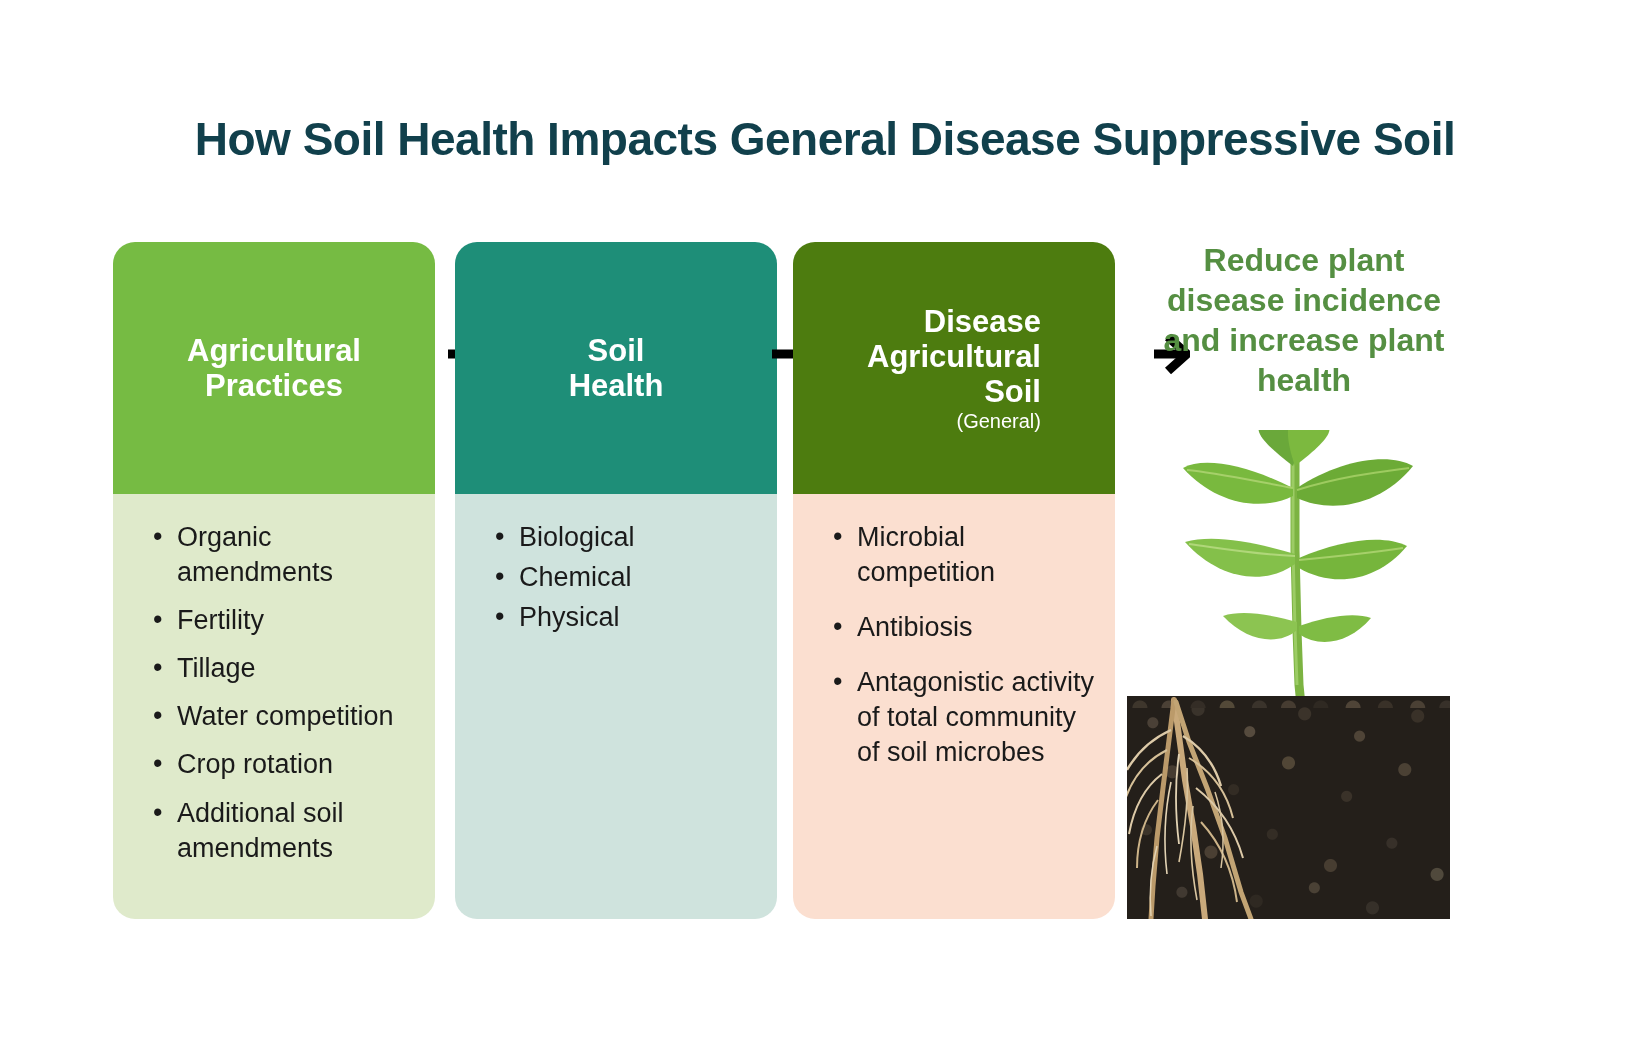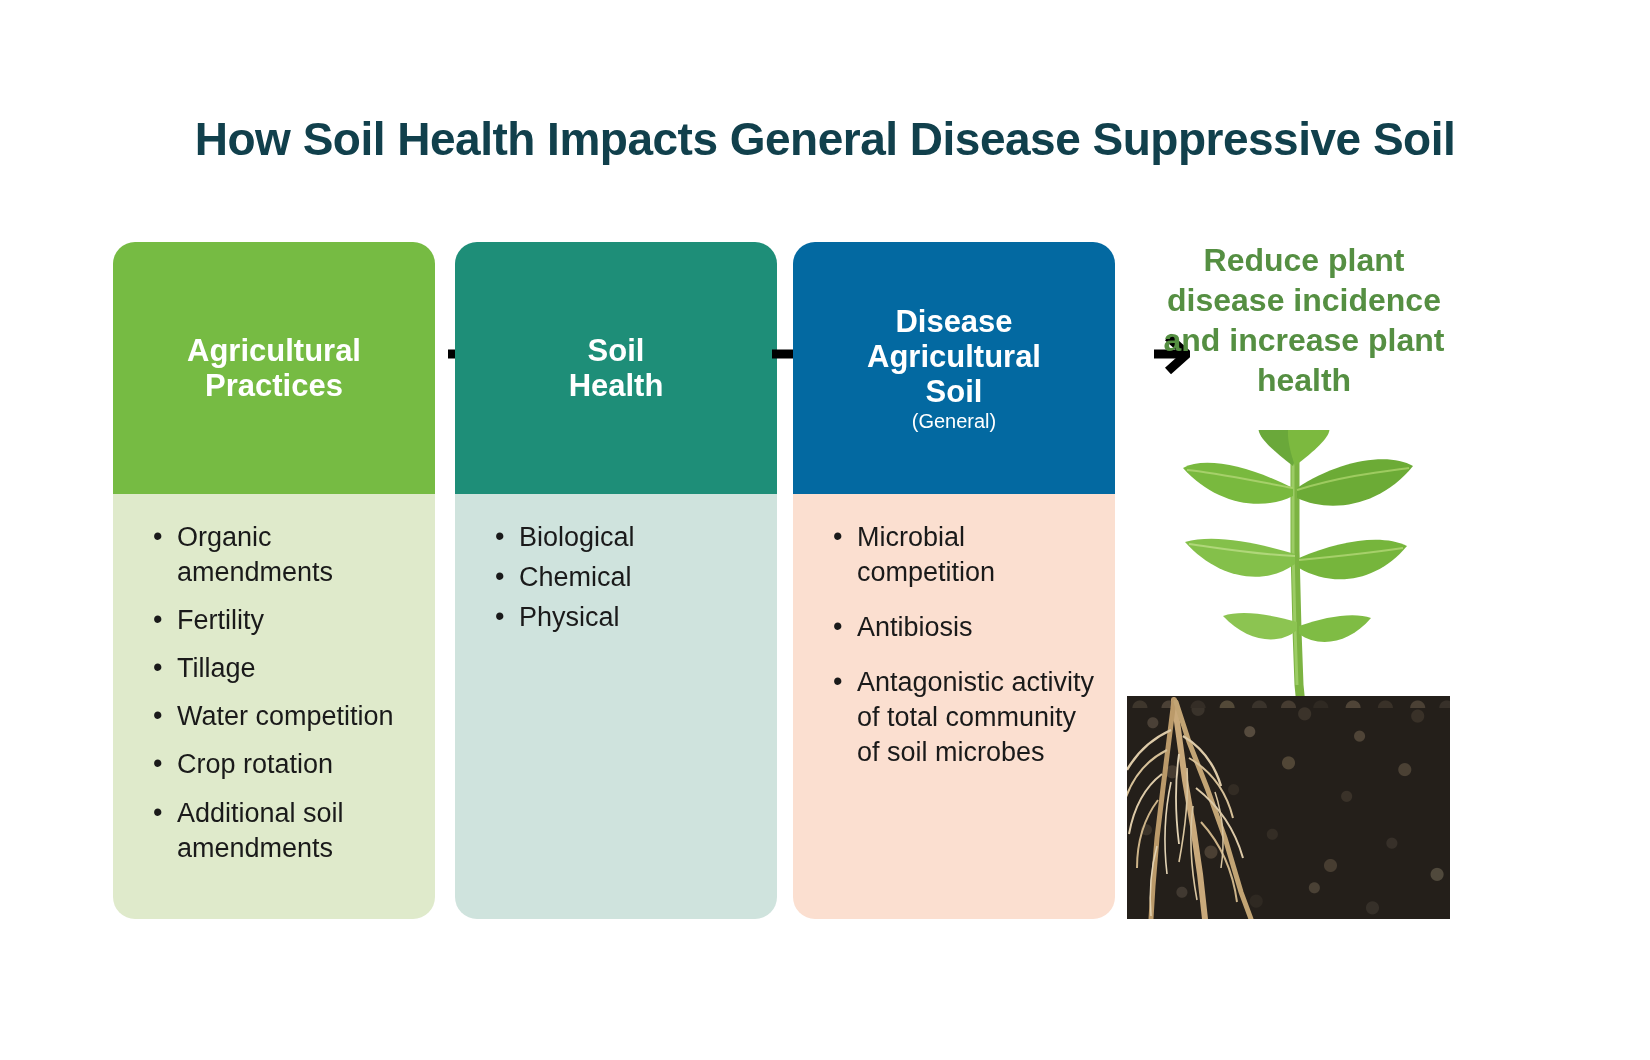--- a/index.html
+++ b/index.html
@@ -79,21 +79,21 @@
     color:#1a1a1a;
   }
   ul.tight li{margin-bottom:5px;}
   ul.loose li{margin-bottom:20px;}
 
   
   #card-1 .card-head{background:#76bb43;}
   #card-1 .card-body{background:#dfeacb;}
   #card-2 .card-head{background:#1e8e78;}
   #card-2 .card-body{background:#cfe3dd;}
-  #card-3 .card-head{background:#0369a1;}
+  #card-3 .card-head{background:#4d7c0f;text-align:right;}
   #card-3 .card-body{background:#fbdfd0;}
 
   
   .arrow{position:absolute;height:46px;width:86px;}
   #arrow-1{left:404px;top:315px;}
   #arrow-2{left:742px;top:315px;}
   #arrow-3{left:1104px;top:315px;}
 
   
   .outcome{

